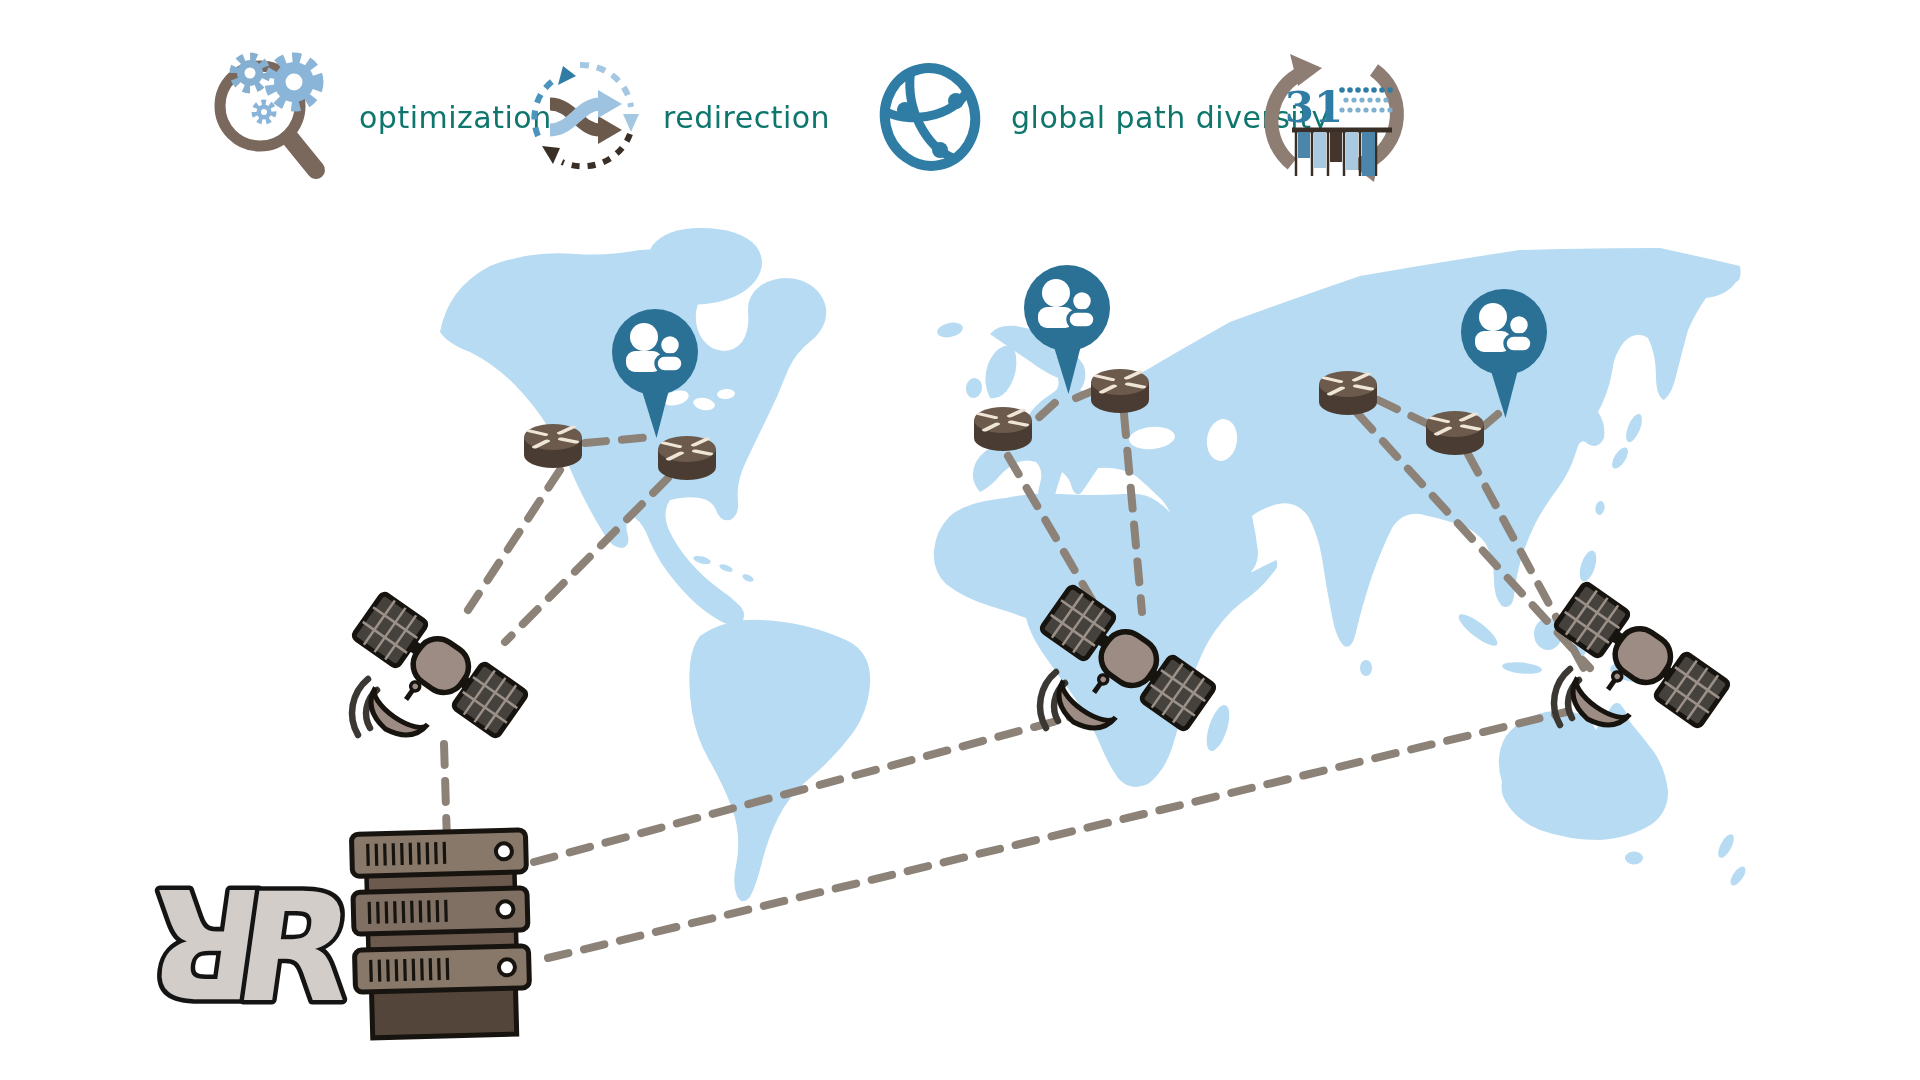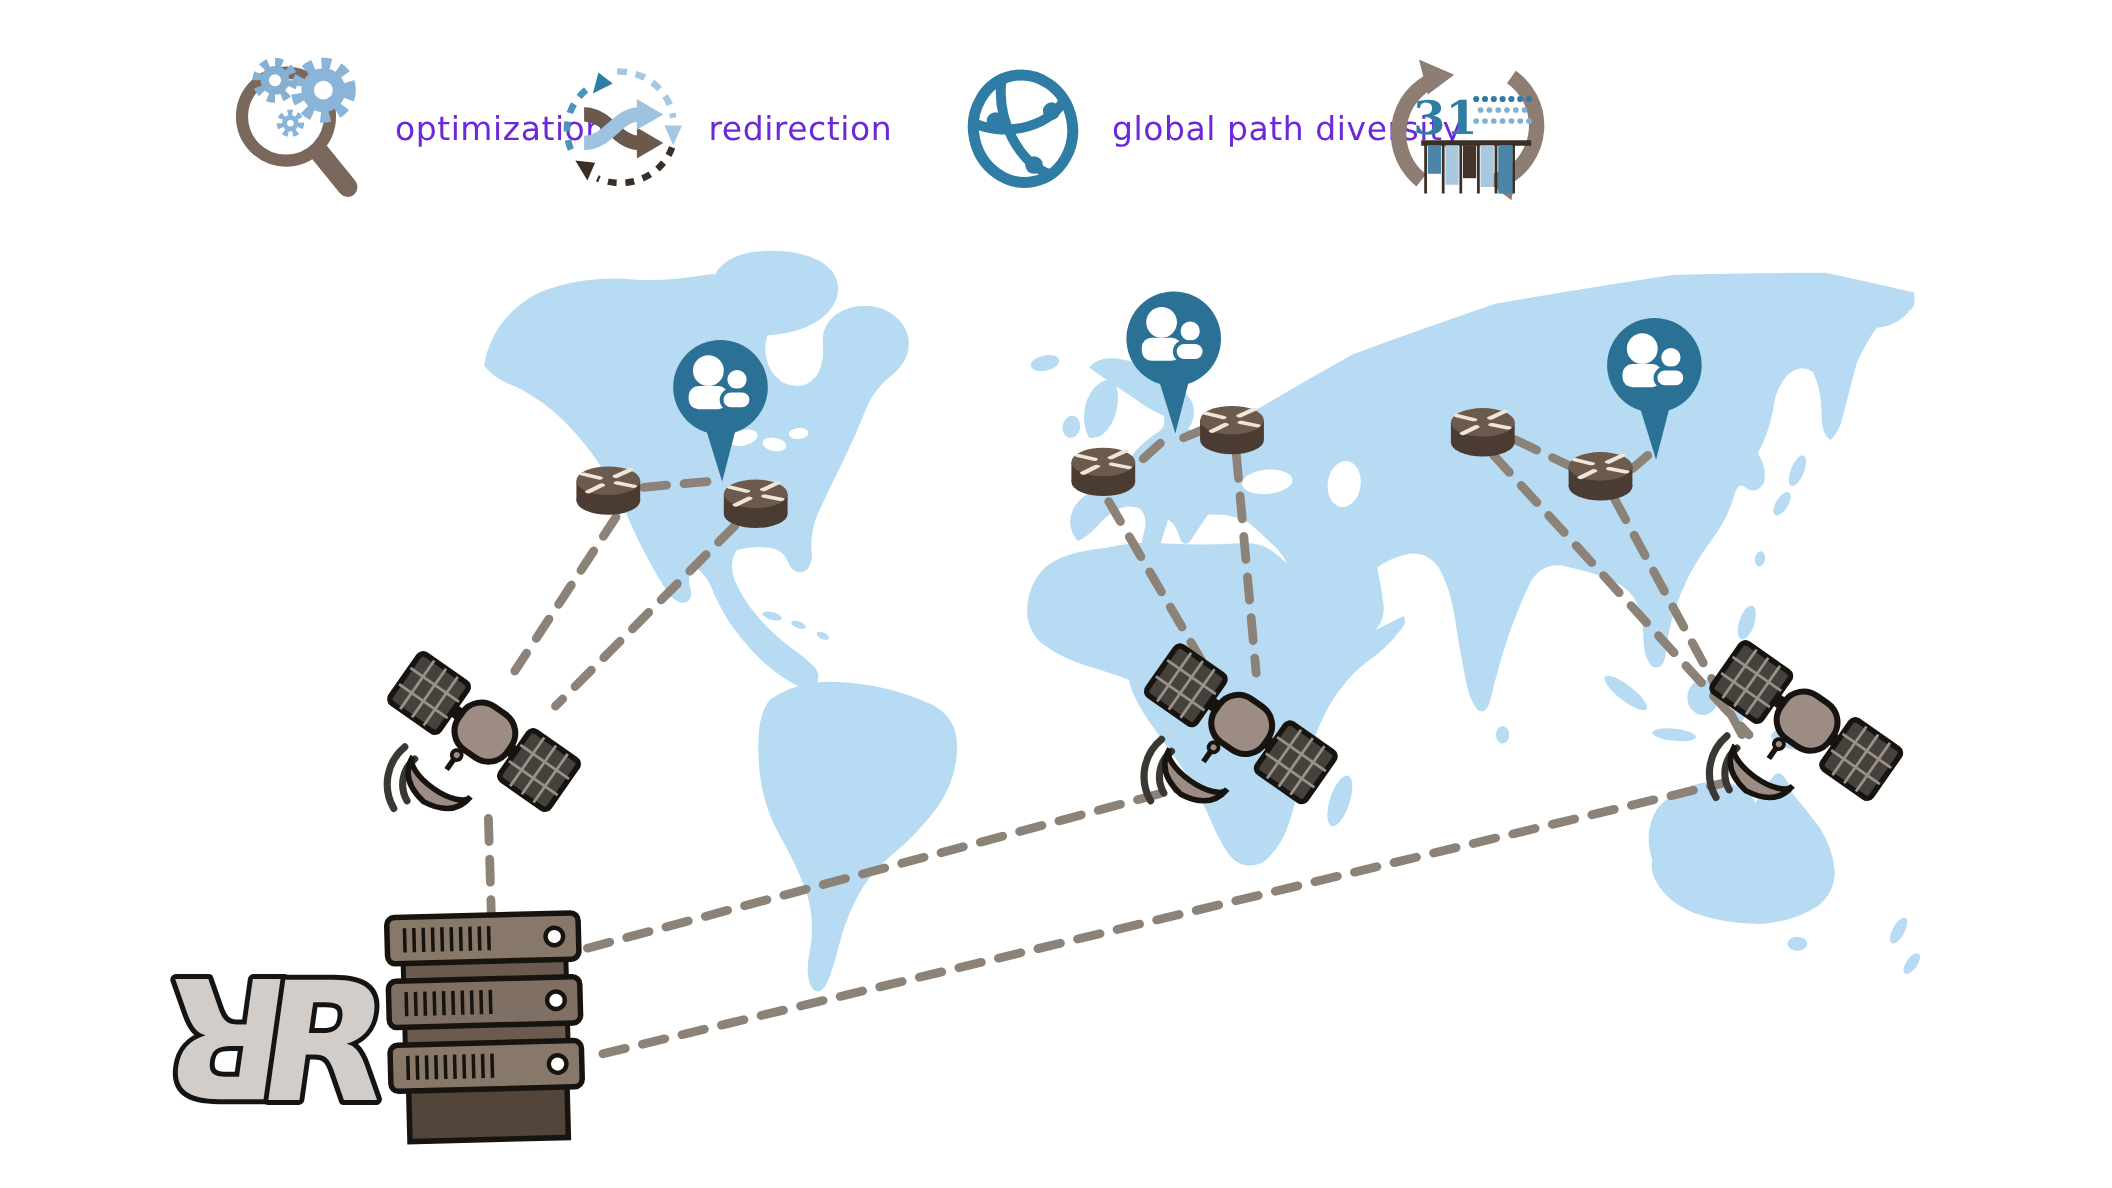--- a/index.html
+++ b/index.html
@@ -1,18 +1,18 @@
 <!DOCTYPE html>
 <html><head>
 <meta charset="utf-8">
 <style>
   html,body{margin:0;padding:0;width:1920px;height:1080px;background:#ffffff;overflow:hidden;}
   body{font-family:"DejaVu Sans", sans-serif;position:relative;}
   .legend-item{position:absolute;display:flex;align-items:center;gap:18px;height:150px;}
-  .legend-label{font-size:30px;color:#6d28d9;letter-spacing:.5px;white-space:nowrap;}
+  .legend-label{font-size:30px;color:#0f766e;letter-spacing:.5px;white-space:nowrap;}
   #scene{position:absolute;left:0;top:0;}
 </style>
 </head>
 <body>
 
 <div class="legend-item" style="left:206px;top:42px;">
   <svg width="135" height="150" viewBox="0 0 135 150">
     <circle cx="54" cy="64" r="40" fill="none" stroke="#7a685c" stroke-width="11"></circle>
     <line x1="84" y1="96" x2="110" y2="128" stroke="#7a685c" stroke-width="18" stroke-linecap="round"></line>
     <g>
@@ -27,21 +27,21 @@
     </g>
     <g>
       <circle cx="58" cy="70" r="9.5" fill="none" stroke="#8ab5d8" stroke-width="6" stroke-dasharray="4.4 4"></circle>
       <circle cx="58" cy="70" r="7.5" fill="#8ab5d8"></circle>
       <circle cx="58" cy="70" r="3" fill="#ffffff"></circle>
     </g>
   </svg>
   <span class="legend-label">optimization</span>
 </div>
 
-<div class="legend-item" style="left:501px;top:42px;">
+<div class="legend-item" style="left:520px;top:42px;">
   <svg width="125" height="130" viewBox="0 0 125 130">
     <path d="M 18 84 A 50 48 0 0 1 34 28" fill="none" stroke="#4a94bd" stroke-width="6" stroke-dasharray="9 8"></path>
     <polygon points="43,14 56,24 38,33" fill="#2f7da4"></polygon>
     <path d="M 60 13 A 50 48 0 0 1 111 55" fill="none" stroke="#a5c8e2" stroke-width="6" stroke-dasharray="9 8"></path>
     <polygon points="103,62 119,62 111,80" fill="#a5c8e2"></polygon>
     <path d="M 110 82 A 50 48 0 0 1 42 110" fill="none" stroke="#3a2f26" stroke-width="6" stroke-dasharray="8 8"></path>
     <polygon points="22,94 40,96 33,112" fill="#3a2f26"></polygon>
     <path d="M 30 52 C 52 52 60 78 80 78" fill="none" stroke="#6b5a4c" stroke-width="13"></path>
     <polygon points="78,64 102,78 78,92" fill="#6b5a4c"></polygon>
     <path d="M 30 78 C 52 78 60 52 80 52" fill="none" stroke="#9ec3e0" stroke-width="13"></path>

